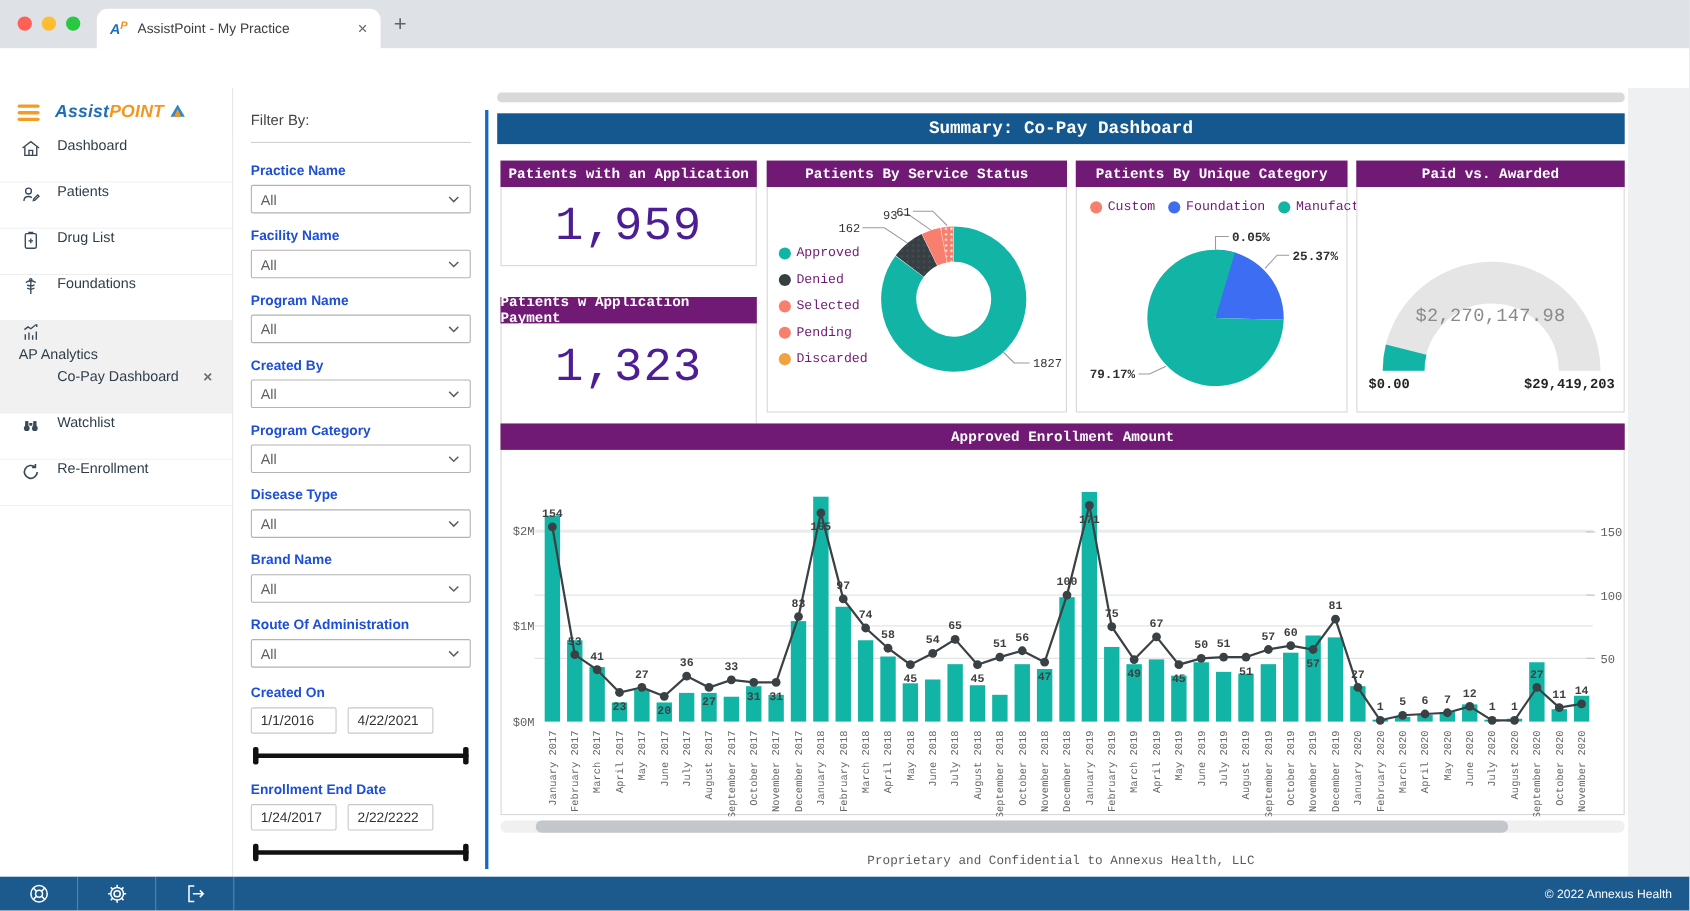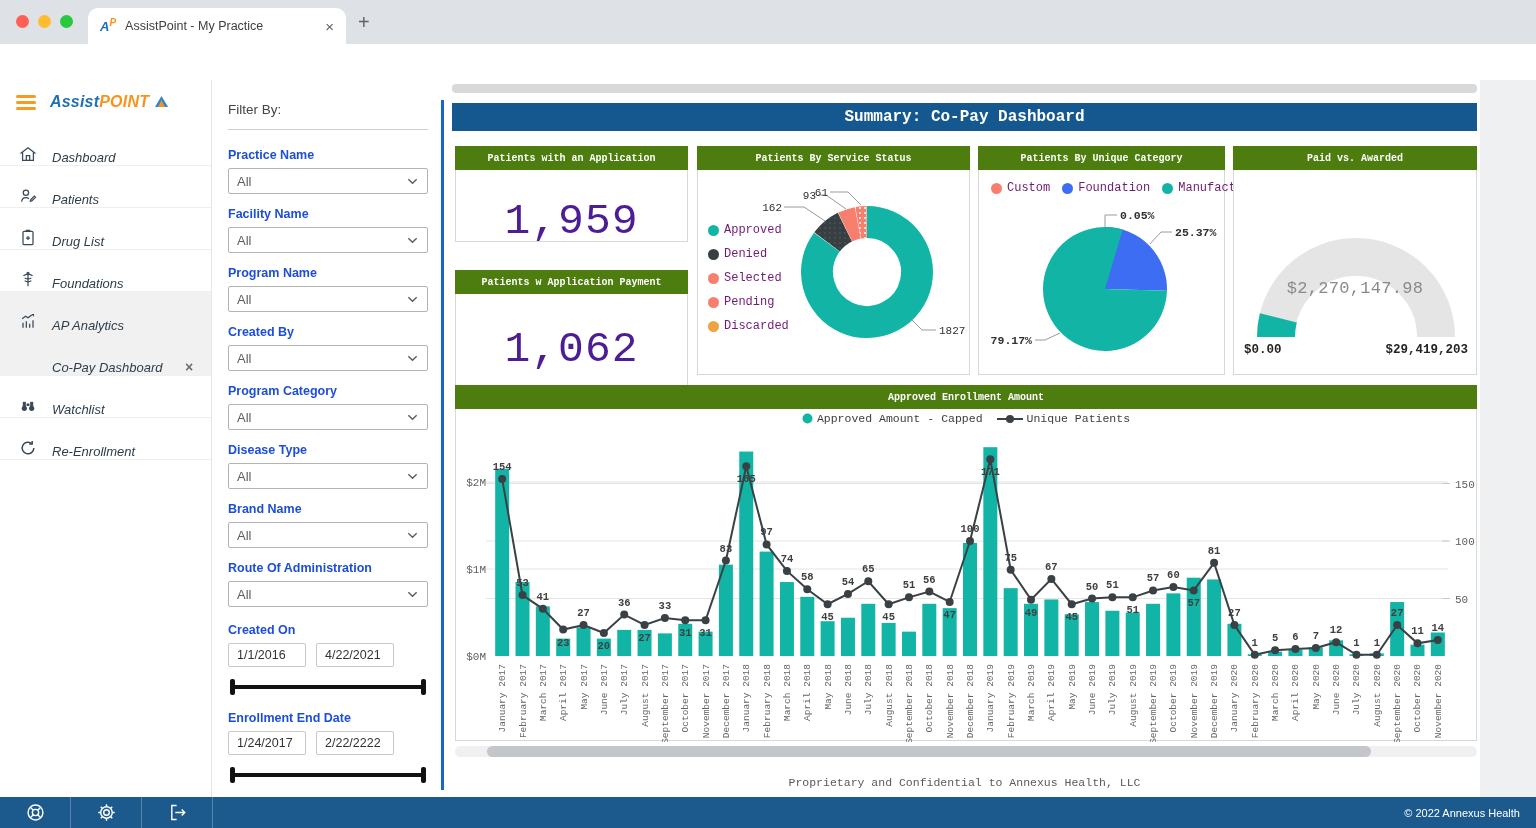--- a/index.html
+++ b/index.html
@@ -21,23 +21,23 @@
   .dots{position:absolute;left:1512px;top:49px;font-size:17px;color:#5f6368;}
   
   .app{position:absolute;left:0;top:80px;width:1536px;height:717px;background:#fff;}
   .gray-col{position:absolute;left:1480px;top:0;width:56px;height:717px;background:#eef0f2;}
   .sidebar{position:absolute;left:0;top:0;width:212px;height:717px;background:#fff;border-right:1px solid #e6e6e6;box-sizing:border-box;}
   .brand{position:absolute;left:0;top:0;width:212px;height:44px;display:flex;align-items:center;padding-left:16px;box-sizing:border-box;}
   .burger{width:20px;display:flex;flex-direction:column;gap:3px;margin-right:14px;}
   .burger i{display:block;height:3px;border-radius:2px;background:#f59b23;}
   .brand-txt{font-style:italic;font-weight:bold;font-size:16px;letter-spacing:.2px;}
   #menu{position:absolute;left:0;top:44px;width:211px;}
-  .mitem{position:relative;height:41px;display:flex;align-items:flex-end;padding-left:17px;border-bottom:1px solid #efefef;
-         font-size:13px;color:#2e3d49;background:#fff;font-style:italic;}
-  .mitem.active{background:#f1f1f1;}
+  .mitem{position:relative;height:41px;display:flex;align-items:flex-start;padding-left:17px;border-bottom:1px solid #efefef;
+         font-size:13px;color:#2e3d49;background:#fff;}
+  .mitem.active{background:#f1f1f1;flex-direction:column;}
   .mitem .mic{width:22px;height:22px;margin-right:13px;display:inline-flex;align-items:center;justify-content:center;color:#38495a;}
   .mitem.sub{padding-left:52px;}
   .mitem .mclose{position:absolute;right:18px;color:#6d6d6d;font-size:14px;font-weight:bold;}
   
   .filterpane{position:absolute;left:228px;top:22px;width:200px;}
   .ftitle{font-size:13.5px;color:#444;padding-bottom:12px;border-bottom:1px solid #d0d0d0;margin-bottom:18px;}
   .fgroup{margin-bottom:13px;}
   .flabel{font-weight:bold;font-size:12.5px;color:#1d4ed8;margin-bottom:6px;}
   .fdrop{height:26px;border:1px solid #b3b3b3;border-radius:2px;background:#fff;display:flex;align-items:center;
          justify-content:space-between;padding:0 8px;box-sizing:border-box;}
@@ -49,22 +49,22 @@
   .slider .trk{position:absolute;left:0;right:0;top:6px;height:4px;background:#111;border-radius:2px;}
   .slider .hd{position:absolute;top:0;width:5px;height:16px;background:#111;border-radius:2px;}
   .footnote{font-size:12px;color:#555;margin-top:14px;}
   .vblue{position:absolute;left:441px;top:20px;width:3px;height:690px;background:#1668c7;}
   
   .report{position:absolute;left:452px;top:4px;width:1025px;height:710px;font-family:Liberation Mono, monospace;}
   .topstrip{position:absolute;left:0;top:0;width:1025px;height:9px;background:#d9d9d9;border-radius:4px;}
   .rtitle{position:absolute;left:0;top:19px;width:1025px;height:28px;background:#15578f;color:#fff;
           display:flex;align-items:center;justify-content:center;font-size:16px;font-weight:600;}
   .card{position:absolute;background:#fff;border:1px solid #d8d8d8;box-sizing:border-box;}
-  .chead{height:24px;background:#4d7c0f;color:#fff;font-size:10px;font-weight:bold;display:flex;align-items:center;justify-content:center;
-         margin:-1px -1px 16px -1px;}
+  .chead{height:24px;background:#701a75;color:#fff;font-size:13px;font-weight:bold;display:flex;align-items:center;justify-content:center;
+         margin:-1px -1px 0 -1px;}
   .kpival{display:flex;align-items:center;justify-content:center;font-size:43px;color:#4c1d95;letter-spacing:1px;}
   .dlegend{position:absolute;left:10px;top:76px;}
   .dlegend .li,.plegend .li{display:flex;align-items:center;margin-bottom:10px;font-size:12px;color:#701a75;}
   .dot{width:11px;height:11px;border-radius:50%;margin-right:5px;flex:none;}
   .dot.dotted{background-image:radial-gradient(#fff 1px,transparent 1.3px);background-size:4px 4px;}
   .plegend{position:absolute;left:12px;top:34px;display:flex;gap:12px;}
   .plegend .li{margin-bottom:0;}
   .gval{position:absolute;left:0;top:132px;width:100%;text-align:center;font-size:17px;color:#8a8a8a;letter-spacing:.3px;}
   .gmin{position:absolute;left:10px;top:196px;font-size:12.5px;font-weight:bold;color:#252423;}
   .gmax{position:absolute;right:8px;top:196px;font-size:12.5px;font-weight:bold;color:#252423;}
@@ -326,21 +326,21 @@
     <div class="report">
       <div class="topstrip"></div>
       <div class="rtitle">Summary: Co-Pay Dashboard</div>
 
       <div class="card" style="left:3px;top:62px;width:233px;height:96px">
         <div class="chead">Patients with an Application</div>
         <div class="kpival" style="height:70px">1,959</div>
       </div>
       <div class="card" style="left:3px;top:186px;width:233px;height:131px">
         <div class="chead">Patients w Application Payment</div>
-        <div class="kpival" style="height:79px">1,062</div>
+        <div class="kpival" style="height:79px">1,323</div>
       </div>
 
       <div class="card" style="left:245px;top:62px;width:273px;height:229px">
         <div class="chead">Patients By Service Status</div>
         <div class="dlegend" id="donut-legend">
             <div class="li">
               <span class="dot" style="background: rgb(18, 181, 165);"></span>
               <span>Approved</span>
             </div>
             <div class="li">
@@ -426,39 +426,20 @@
               <path d="M 42 166 A 80 80 0 0 1 202 166" stroke="#12b5a5" stroke-width="38" fill="none" stroke-dasharray="19.4 251.3"></path>
             </svg>
           </div>
         <div class="gval">$2,270,147.98</div>
         <div class="gmin">$0.00</div>
         <div class="gmax">$29,419,203</div>
       </div>
 
       <div class="card" style="left:3px;top:301px;width:1022px;height:356px">
         <div class="chead">Approved Enrollment Amount</div>
-        <div class="combolegend" id="combo-legend">
-            <div class="li">
-              <span>
-                <svg width="11" height="11">
-                  <circle cx="5.5" cy="5.5" r="5" fill="#12b5a5"></circle>
-                </svg>
-              </span>
-              <span>Approved Amount - Capped</span>
-            </div>
-            <div class="li">
-              <span>
-                <svg width="26" height="10">
-                  <line x1="0" y1="5" x2="26" y2="5" stroke="#3a4145" stroke-width="2"></line>
-                  <circle cx="13" cy="5" r="4" fill="#3a4145"></circle>
-                </svg>
-              </span>
-              <span>Unique Patients</span>
-            </div>
-          </div>
         <div id="combo-wrap" style="position:absolute;left:0;top:44px;width:1020px;height:312px">
             <svg viewBox="0 0 1020 312" width="1020" height="312">
               <line x1="30" y1="139" x2="992" y2="139" stroke="#e4e4e4" stroke-width="1"></line>
               <line x1="30" y1="52" x2="992" y2="52" stroke="#e4e4e4" stroke-width="1"></line>
               <line x1="30" y1="168.5" x2="992" y2="168.5" stroke="#e4e4e4" stroke-width="1"></line>
               <line x1="30" y1="111.00000000000001" x2="992" y2="111.00000000000001" stroke="#e4e4e4" stroke-width="1"></line>
               <line x1="30" y1="53.5" x2="992" y2="53.5" stroke="#e4e4e4" stroke-width="1"></line>
               <text x="30" y="230" text-anchor="end" font-size="11" fill="#605e5c">$0M</text>
               <text x="30" y="143" text-anchor="end" font-size="11" fill="#605e5c">$1M</text>
               <text x="30" y="56" text-anchor="end" font-size="11" fill="#605e5c">$2M</text>

